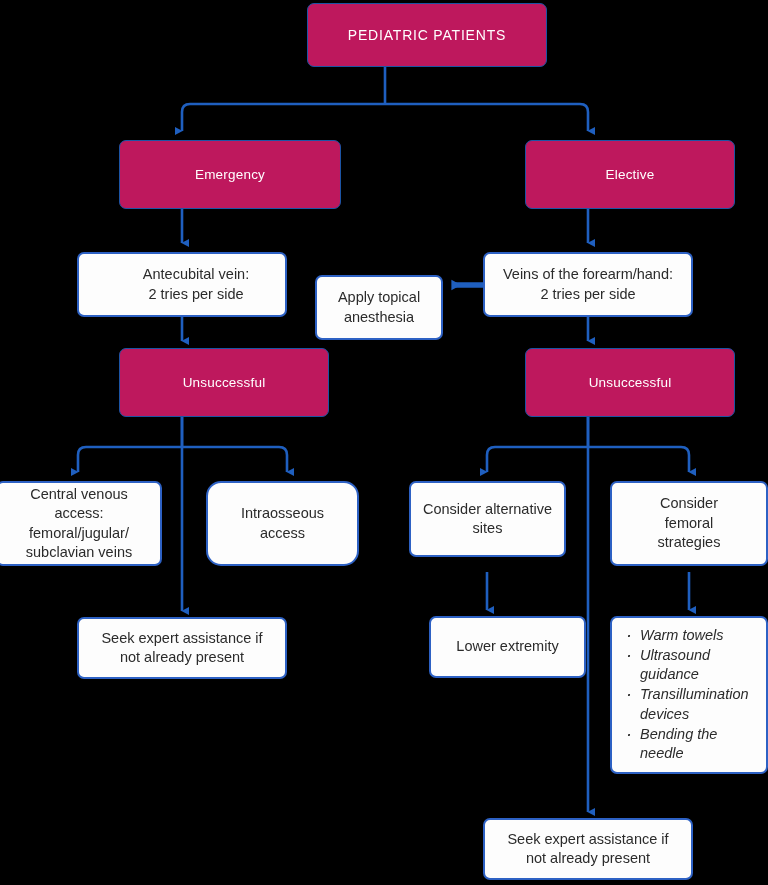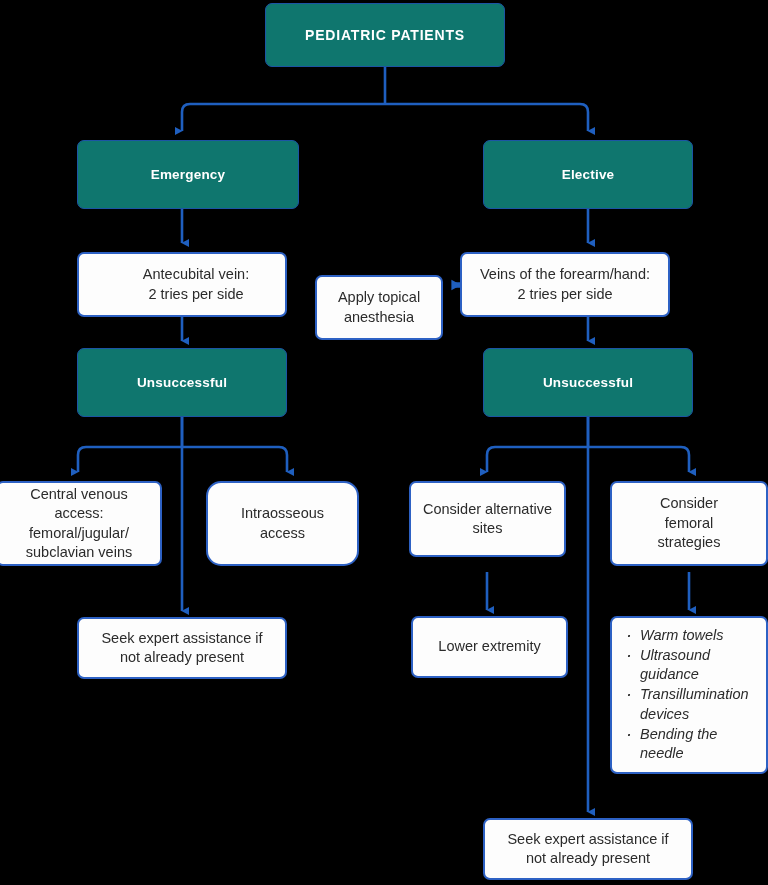--- a/index.html
+++ b/index.html
@@ -29,26 +29,27 @@
   .node {
     position: absolute;
     box-sizing: border-box;
     display: flex;
     align-items: center;
     justify-content: center;
     text-align: center;
     border-radius: 7px;
   }
   .node.blue {
-    background: #0f766e;
+    background: #be185d;
     border: 1px solid #1C54A4;
     color: #FFFFFF;
-    font-weight: bold;
+    font-weight: normal;
     font-size: 13.5px;
     letter-spacing: 0.2px;
+    margin-left: 42px;
   }
   .node.blue.title {
     font-size: 14px;
     letter-spacing: 0.8px;
   }
   .node.white {
     background: #FDFDFD;
     border: 2px solid #2D61C4;
     color: #2B2B2B;
     font-size: 14.5px;
@@ -153,21 +154,21 @@
     </span>
   </div>
 
   <div class="node white" style="left:315px; top:252px; width:128px; height:65px;margin-top:23px;">
     <span class="txt">
       <span>Apply topical</span><br>
       <span>anesthesia</span>
     </span>
   </div>
 
-  <div class="node white" style="left:460px; top:252px; width:210px; height:65px;">
+  <div class="node white" style="left:483px; top:252px; width:210px; height:65px;">
     <span class="txt">
       <span>Veins of the forearm/hand:</span><br>
       <span>2 tries per side</span>
     </span>
   </div>
 
   <div class="node blue" style="left:77px; top:348px; width:210px; height:69px;">
     <span class="txt">Unsuccessful</span>
   </div>
 
@@ -205,21 +206,21 @@
     </span>
   </div>
 
   <div class="node white" style="left:77px; top:617px; width:210px; height:62px;">
     <span class="txt">
       <span>Seek expert assistance if</span><br>
       <span>not already present</span>
     </span>
   </div>
 
-  <div class="node white" style="left:411px; top:616px; width:157px; height:62px;">
+  <div class="node white" style="left:429px; top:616px; width:157px; height:62px;">
     <span class="txt">Lower extremity</span>
   </div>
 
   <div class="node white bullets" style="left:610px; top:616px; width:158px; height:158px;">
     <ul class="blist">
       <li>Warm towels</li>
       <li>Ultrasound guidance</li>
       <li>Transillumination devices</li>
       <li>Bending the needle</li>
     </ul>

